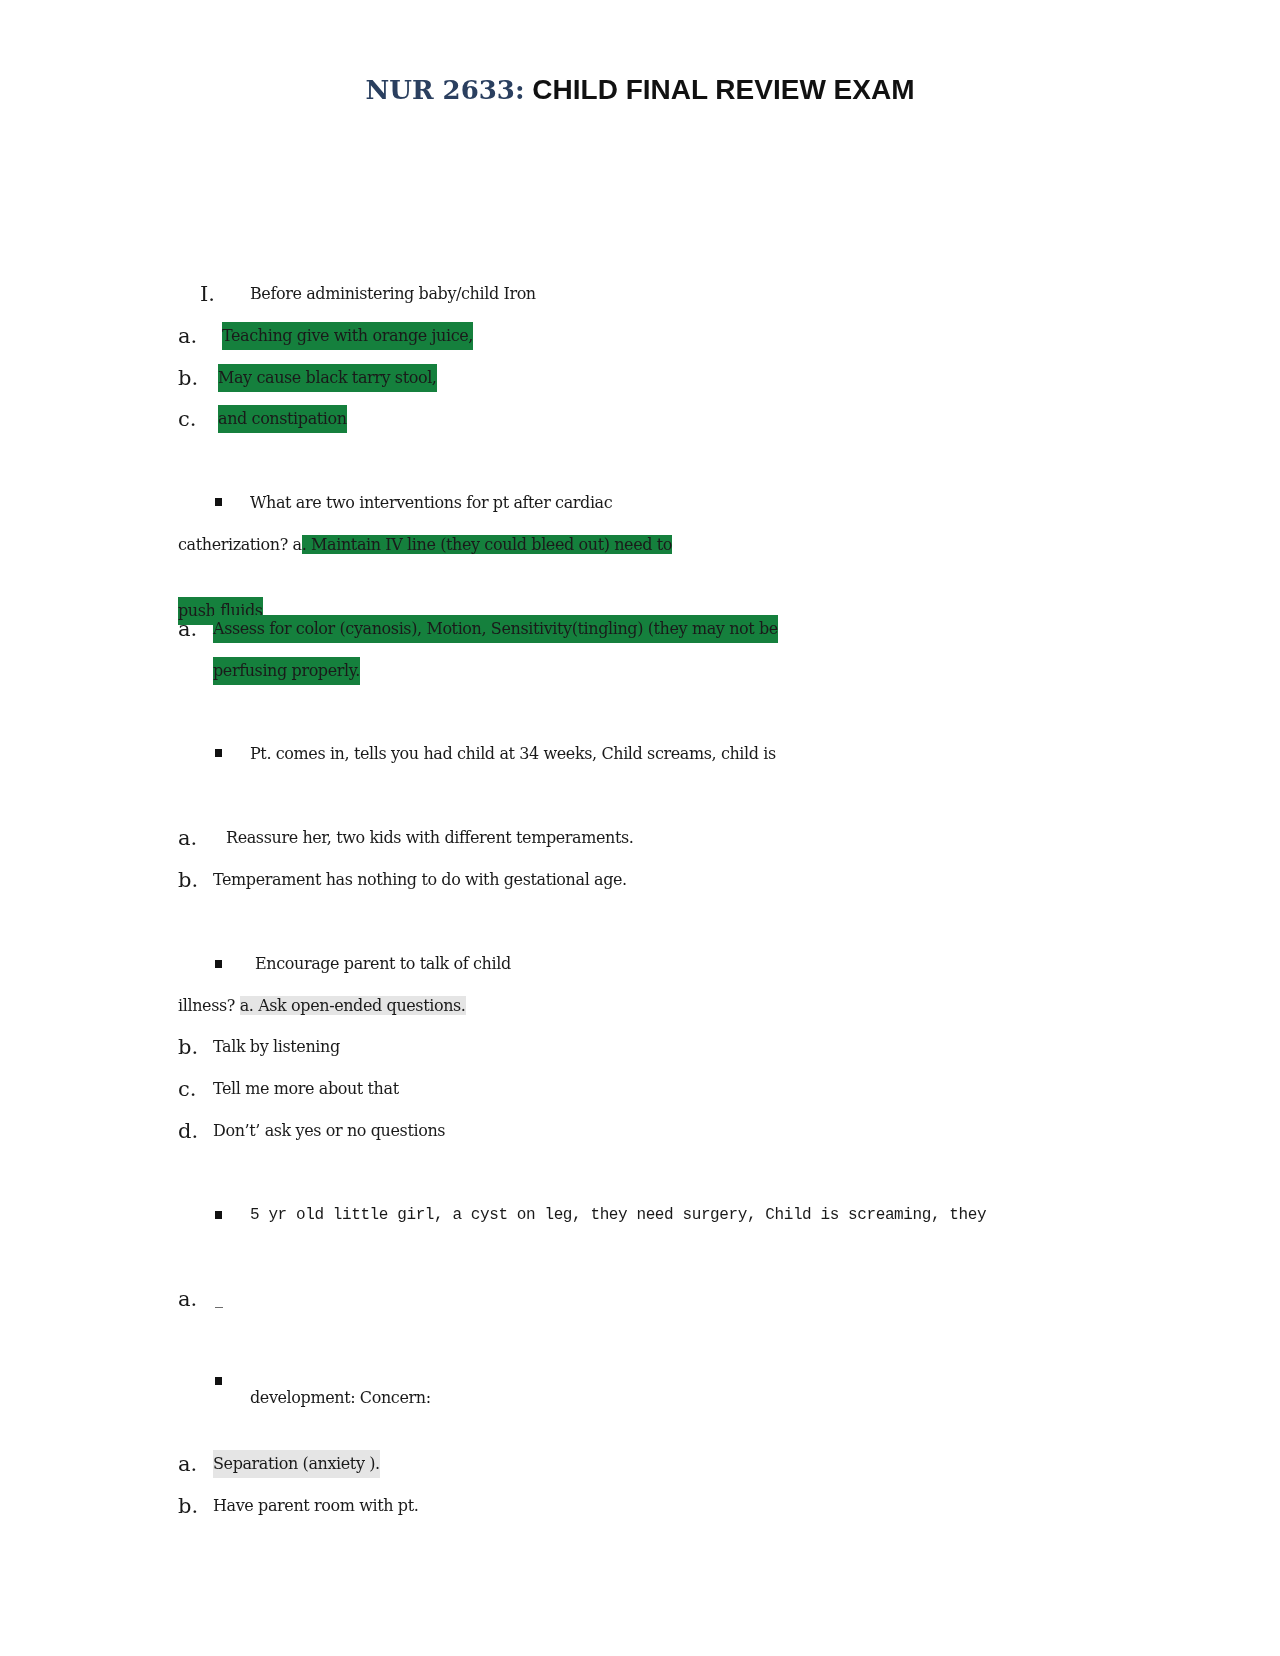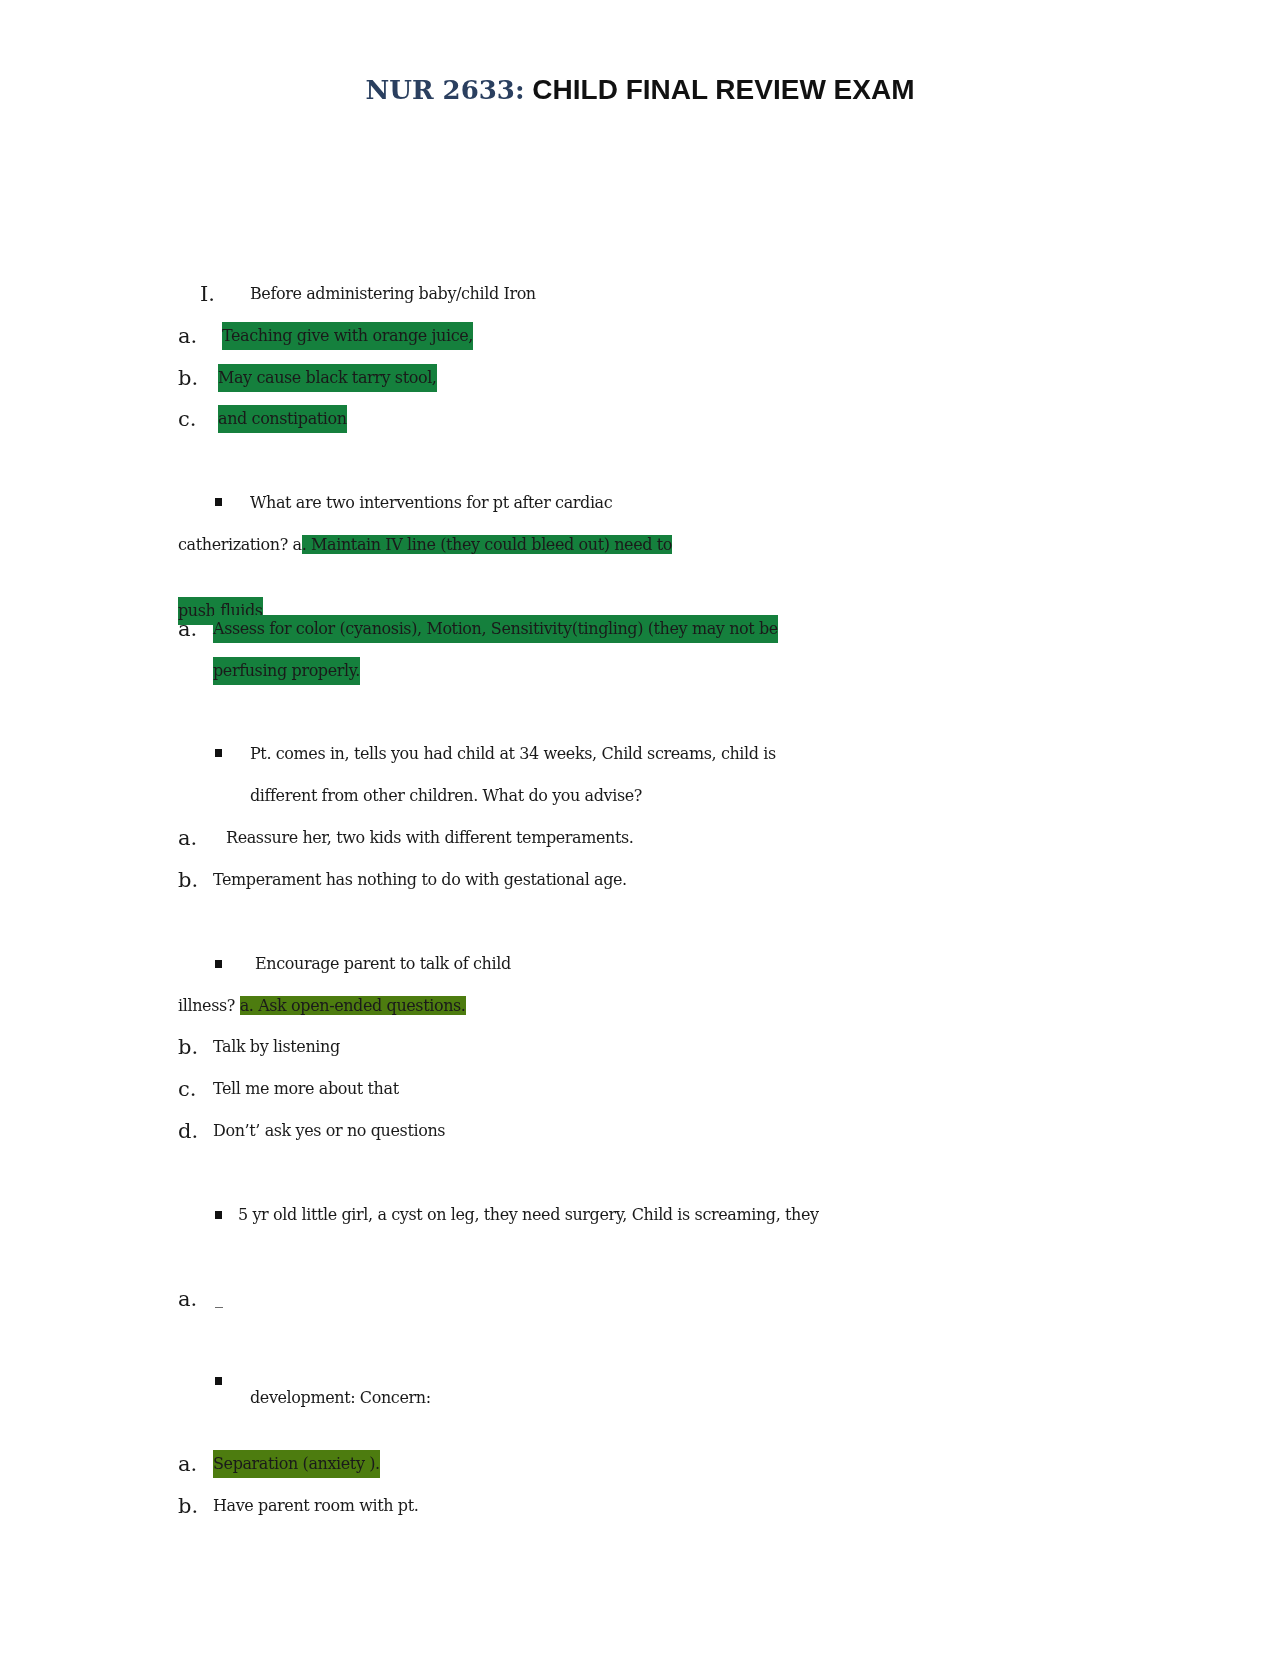--- a/index.html
+++ b/index.html
@@ -4,21 +4,21 @@
 <style>
   html, body { margin: 0; padding: 0; background: #ffffff; }
   body { width: 1280px; height: 1656px; position: relative; overflow: hidden; color: #1a1a1a; }
   .page { position: absolute; left: 0; top: 0; width: 1280px; height: 1191px; }
   .title { position: absolute; top: 74px; left: 0; width: 1280px; text-align: center; white-space: nowrap; }
   .title .code { font-family: "DejaVu Serif", serif; font-weight: bold; font-size: 26px; color: #2a3f5f; }
   .title .main { font-family: "Liberation Sans", sans-serif; font-weight: bold; font-size: 28px; color: #111111; }
   .line { position: absolute; font-family: "DejaVu Serif", serif; font-size: 16px; white-space: nowrap; letter-spacing: -0.4px; line-height: 28px; }
   .lbl { position: absolute; font-family: "DejaVu Serif", serif; font-size: 21px; line-height: 28px; }
   .hl-g { background: #15803d; }
-  .hl-y { background: #4d7c0f; }
+  .hl-y { background: #e5e5e5; }
   .bullet { position: absolute; width: 7px; height: 8px; background: #111; }
 </style>
 </head>
 <body>
 
 <div class="page">
 
   <div class="title">
     <span class="code">NUR 2633:</span><span class="main"> CHILD FINAL REVIEW EXAM</span>
   </div>
@@ -39,40 +39,39 @@
   <span class="line" style="left:250px; top:489px;">What are two interventions for pt after cardiac</span>
   <span class="line" style="left:178px; top:531px;"><span>catherization? a</span><span class="hl-g">. Maintain IV line (they could bleed out) need to</span></span>
   <span class="line hl-g" style="left:178px; top:573px;margin-top:24px;">push fluids</span>
 
   <span class="lbl" style="left:178px; top:615px;">a.</span>
   <span class="line hl-g" style="left:213px; top:615px;">Assess for color (cyanosis), Motion, Sensitivity(tingling) (they may not be</span>
   <span class="line hl-g" style="left:213px; top:657px;">perfusing properly.</span>
 
   <div class="bullet" style="left:215px; top:749px;"></div>
   <span class="line" style="left:250px; top:740px;">Pt. comes in, tells you had child at 34 weeks, Child screams, child is</span>
-  <span class="line" style="left:250px; top:782px;">different from other children.  What do you advise?</span>
 
   <span class="lbl" style="left:178px; top:824px;">a.</span>
   <span class="line" style="left:213px; top:824px;margin-left:13px;">Reassure her, two kids with different temperaments.</span>
   <span class="lbl" style="left:178px; top:866px;">b.</span>
   <span class="line" style="left:213px; top:866px;">Temperament has nothing to do with gestational age.</span>
 
   <div class="bullet" style="left:215px; top:960px;"></div>
   <span class="line" style="left:255px; top:950px;">Encourage parent to talk of child</span>
   <span class="line" style="left:178px; top:992px;"><span>illness? </span><span class="hl-y">a.  Ask open-ended questions.</span></span>
 
   <span class="lbl" style="left:178px; top:1033px;">b.</span>
   <span class="line" style="left:213px; top:1033px;">Talk by listening</span>
   <span class="lbl" style="left:178px; top:1075px;">c.</span>
   <span class="line" style="left:213px; top:1075px;">Tell me more about that</span>
   <span class="lbl" style="left:178px; top:1117px;">d.</span>
   <span class="line" style="left:213px; top:1117px;">Don’t’ ask yes or no questions</span>
 
   <div class="bullet" style="left:215px; top:1211px;"></div>
-  <span class="line" style="left:238px; top:1201px;">5 yr old little girl, a cyst on leg, they need surgery, Child is screaming, they</span>
+  <span class="line" style="left:250px; top:1201px;font-family:Liberation Mono, monospace;">5 yr old little girl, a cyst on leg, they need surgery, Child is screaming, they</span>
 
   <span class="lbl" style="left:178px; top:1285px;">a.</span>
   <span class="line" style="left:215px; top:1285px;">_</span>
 
   <div class="bullet" style="left:215px; top:1377px;"></div>
   <span class="line" style="left:250px; top:1384px;">development: Concern:</span>
 
   <span class="lbl" style="left:178px; top:1450px;">a.</span>
   <span class="line hl-y" style="left:213px; top:1450px;">Separation (anxiety ).</span>
   <span class="lbl" style="left:178px; top:1492px;">b.</span>

